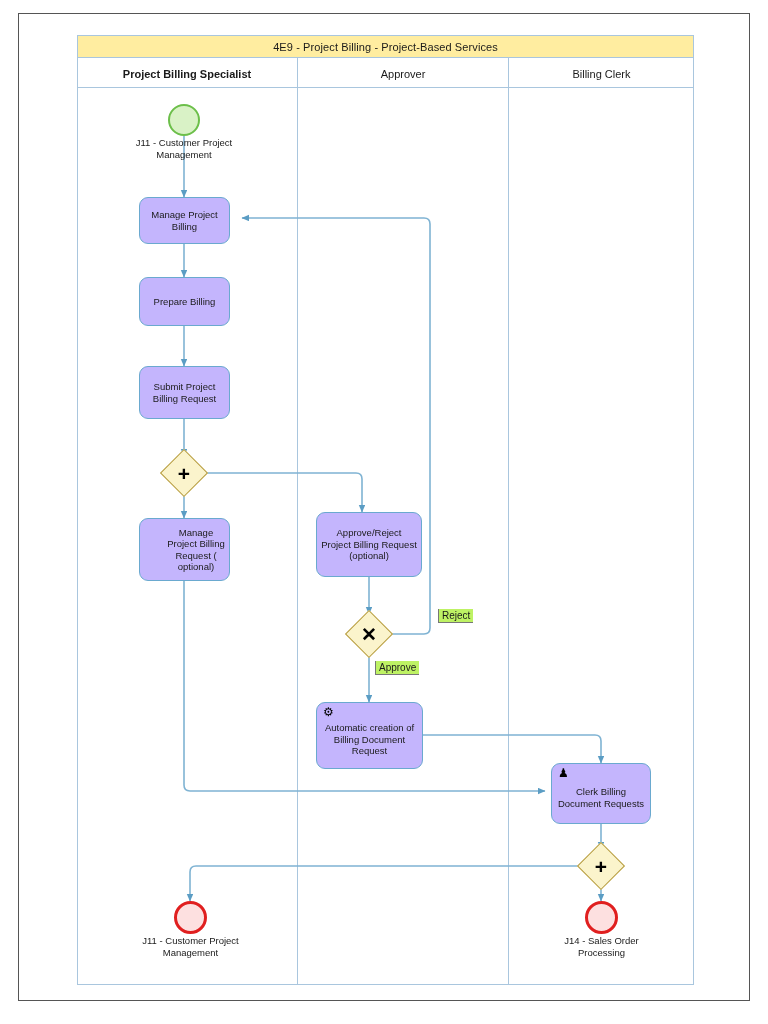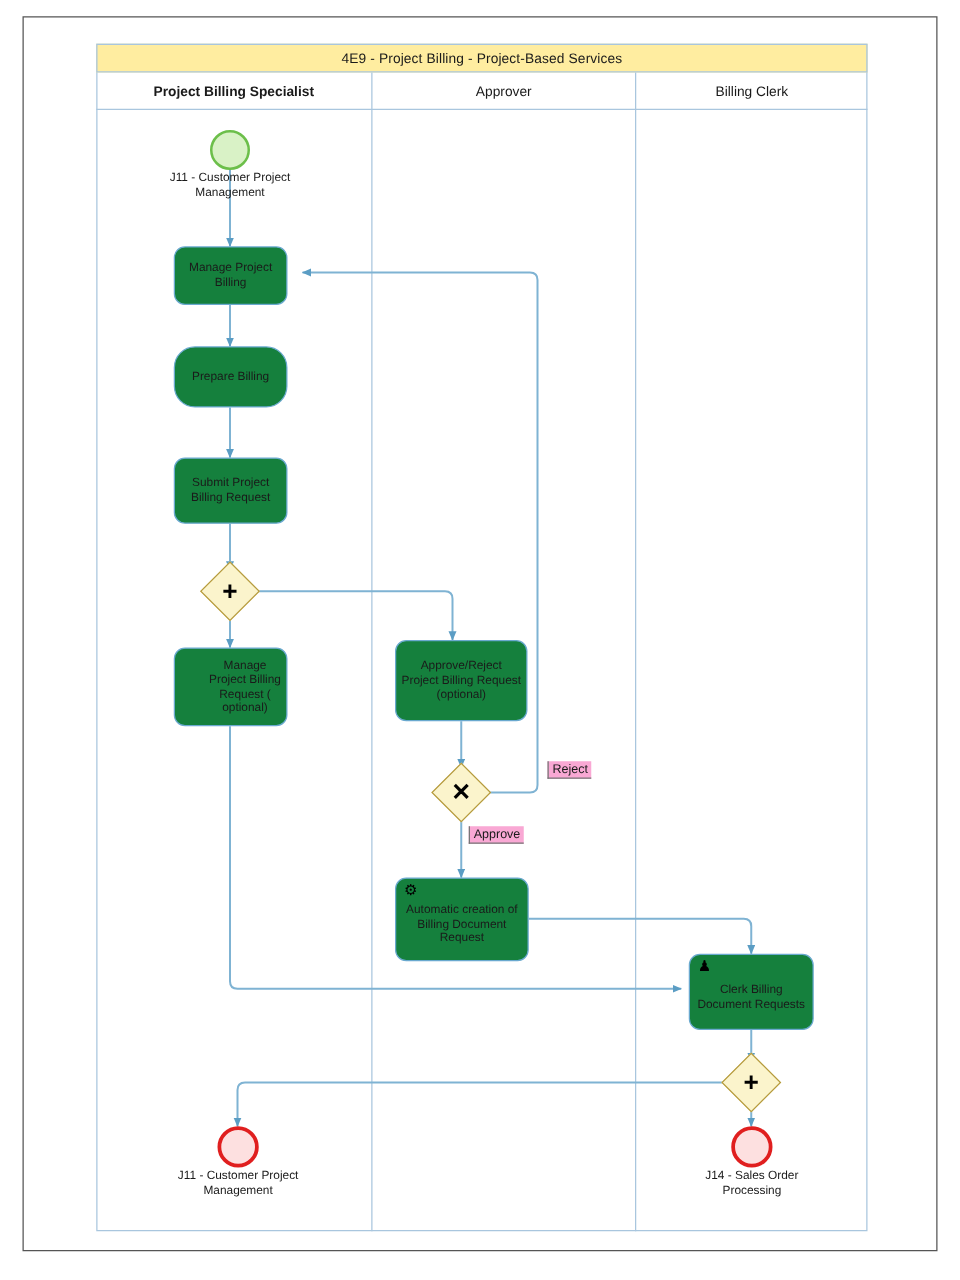--- a/index.html
+++ b/index.html
@@ -78,21 +78,21 @@
     display: flex;
     align-items: center;
     justify-content: center;
     font-size: 11px;
     color: #1a1a1a;
   }
   
   .task {
     position: absolute;
     box-sizing: border-box;
-    background: #15803d;
+    background: #c4b5fd;
     border: 1px solid #6aa9cf;
     border-radius: 9px;
     display: flex;
     align-items: center;
     justify-content: center;
     text-align: center;
     font-size: 9.5px;
     line-height: 11.5px;
     color: #1a1a1a;
     padding: 2px 4px;
@@ -150,21 +150,21 @@
     justify-content: center;
     font-size: 21px;
     font-weight: bold;
     color: #000000;
     line-height: 1;
   }
   .flow-label {
     position: absolute;
     font-size: 10px;
     color: #1a1a1a;
-    background: #f9a8d4;
+    background: #bef264;
     border-left: 1px solid #777777;
     border-bottom: 1px solid #777777;
     padding: 1px 3px 1px 3px;
     white-space: nowrap;
   }
   svg.edges {
     position: absolute;
     left: 0; top: 0;
     width: 768px;
     height: 1024px;
@@ -231,21 +231,21 @@
     <path class="edge" d="M601,883 L601,901" marker-end="url(#arrow)"></path>
   </svg>
 
   <div class="event start" style="left:168px; top:104px; width:32px; height:32px;"></div>
   <div class="event-label" style="left:132px; top:137px; width:104px;">J11 - Customer Project Management</div>
 
   <div class="task" style="left:139px; top:197px; width:91px; height:47px;">
     <span class="task-label">Manage Project Billing</span>
   </div>
 
-  <div class="task" style="left:139px; top:277px; width:91px; height:49px;border-radius:17px;">
+  <div class="task" style="left:139px; top:277px; width:91px; height:49px;">
     <span class="task-label">Prepare Billing</span>
   </div>
 
   <div class="task" style="left:139px; top:366px; width:91px; height:53px;">
     <span class="task-label">Submit Project Billing Request</span>
   </div>
 
   <div class="task" style="left:139px; top:518px; width:91px; height:63px;padding-left:27px;">
     <span class="task-label">Manage Project Billing Request ( optional)</span>
   </div>

